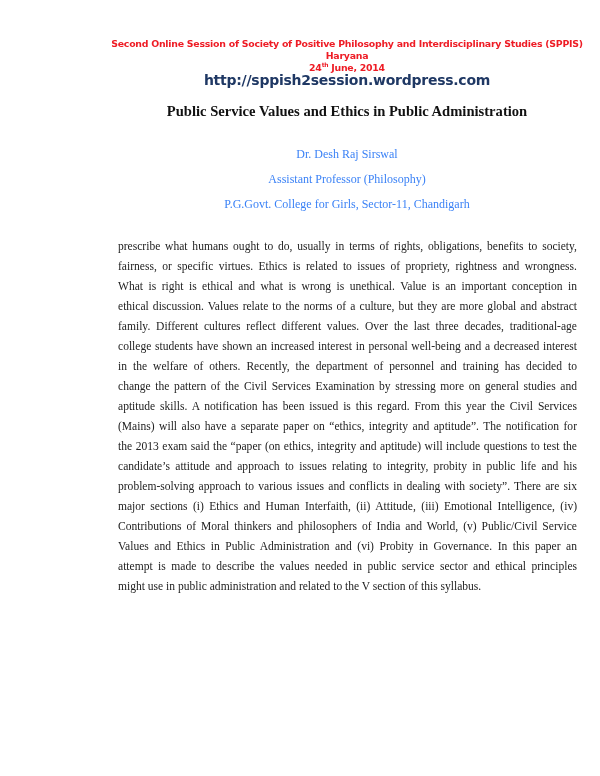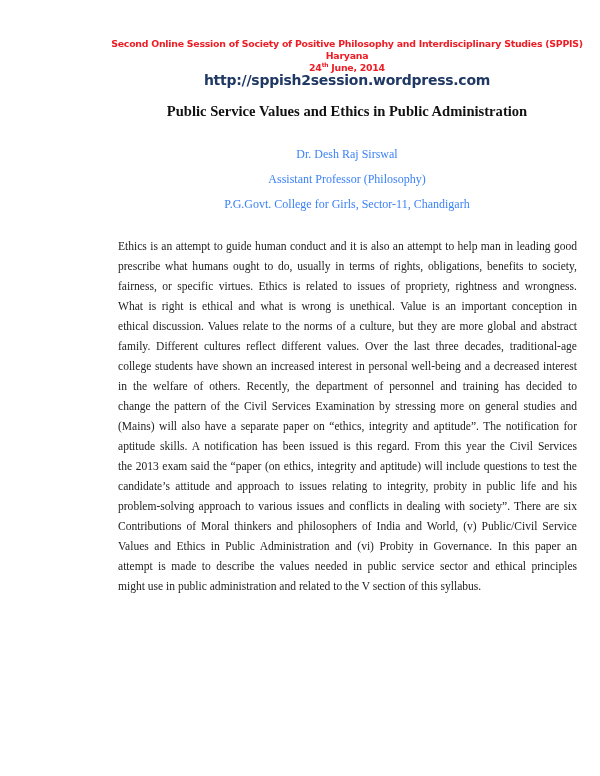--- a/index.html
+++ b/index.html
@@ -29,32 +29,32 @@
     <div><span>24</span><sup>th</sup><span> June, 2014</span></div>
     <div class="url">http://sppish2session.wordpress.com</div>
   </div>
 
   <div class="title">Public Service Values and Ethics in Public Administration</div>
   <div class="meta" style="top:147px">Dr. Desh Raj Sirswal</div>
   <div class="meta" style="top:172px">Assistant Professor (Philosophy)</div>
   <div class="meta" style="top:197px">P.G.Govt. College for Girls, Sector-11, Chandigarh</div>
 
   <div class="body-text">
-    <span class="line">Ethics is an attempt to guide human conduct and it is also an attempt to help man in leading good</span>
     <span class="line">prescribe what humans ought to do, usually in terms of rights, obligations, benefits to society,</span>
     <span class="line">fairness, or specific virtues. Ethics is related to issues of propriety, rightness and wrongness.</span>
     <span class="line">What is right is ethical and what is wrong is unethical. Value is an important conception in</span>
     <span class="line">ethical discussion. Values relate to the norms of a culture, but they are more global and abstract</span>
     <span class="line">family. Different cultures reflect different values. Over the last three decades, traditional-age</span>
     <span class="line">college students have shown an increased interest in personal well-being and a decreased interest</span>
     <span class="line">in the welfare of others. Recently, the department of personnel and training has decided to</span>
     <span class="line">change the pattern of the Civil Services Examination by stressing more on general studies and</span>
+    <span class="line">aptitude skills. A notification has been issued is this regard. From this year the Civil Services</span>
     <span class="line">(Mains) will also have a separate paper on “ethics, integrity and aptitude”. The notification for</span>
-    <span class="line">aptitude skills. A notification has been issued is this regard. From this year the Civil Services</span>
     <span class="line">the 2013 exam said the “paper (on ethics, integrity and aptitude) will include questions to test the</span>
     <span class="line">candidate’s attitude and approach to issues relating to integrity, probity in public life and his</span>
     <span class="line">problem-solving approach to various issues and conflicts in dealing with society”. There are six</span>
+    <span class="line">major sections (i) Ethics and Human Interfaith, (ii) Attitude, (iii) Emotional Intelligence, (iv)</span>
     <span class="line">Contributions of Moral thinkers and philosophers of India and World, (v) Public/Civil Service</span>
     <span class="line">Values and Ethics in Public Administration and (vi) Probity in Governance.   In this paper an</span>
     <span class="line">attempt is made to describe the values needed in public service sector and ethical principles</span>
     <span class="line last">might use in public administration and related to the V section of this syllabus.</span>
   </div>
 </div>
 
 </body></html>

